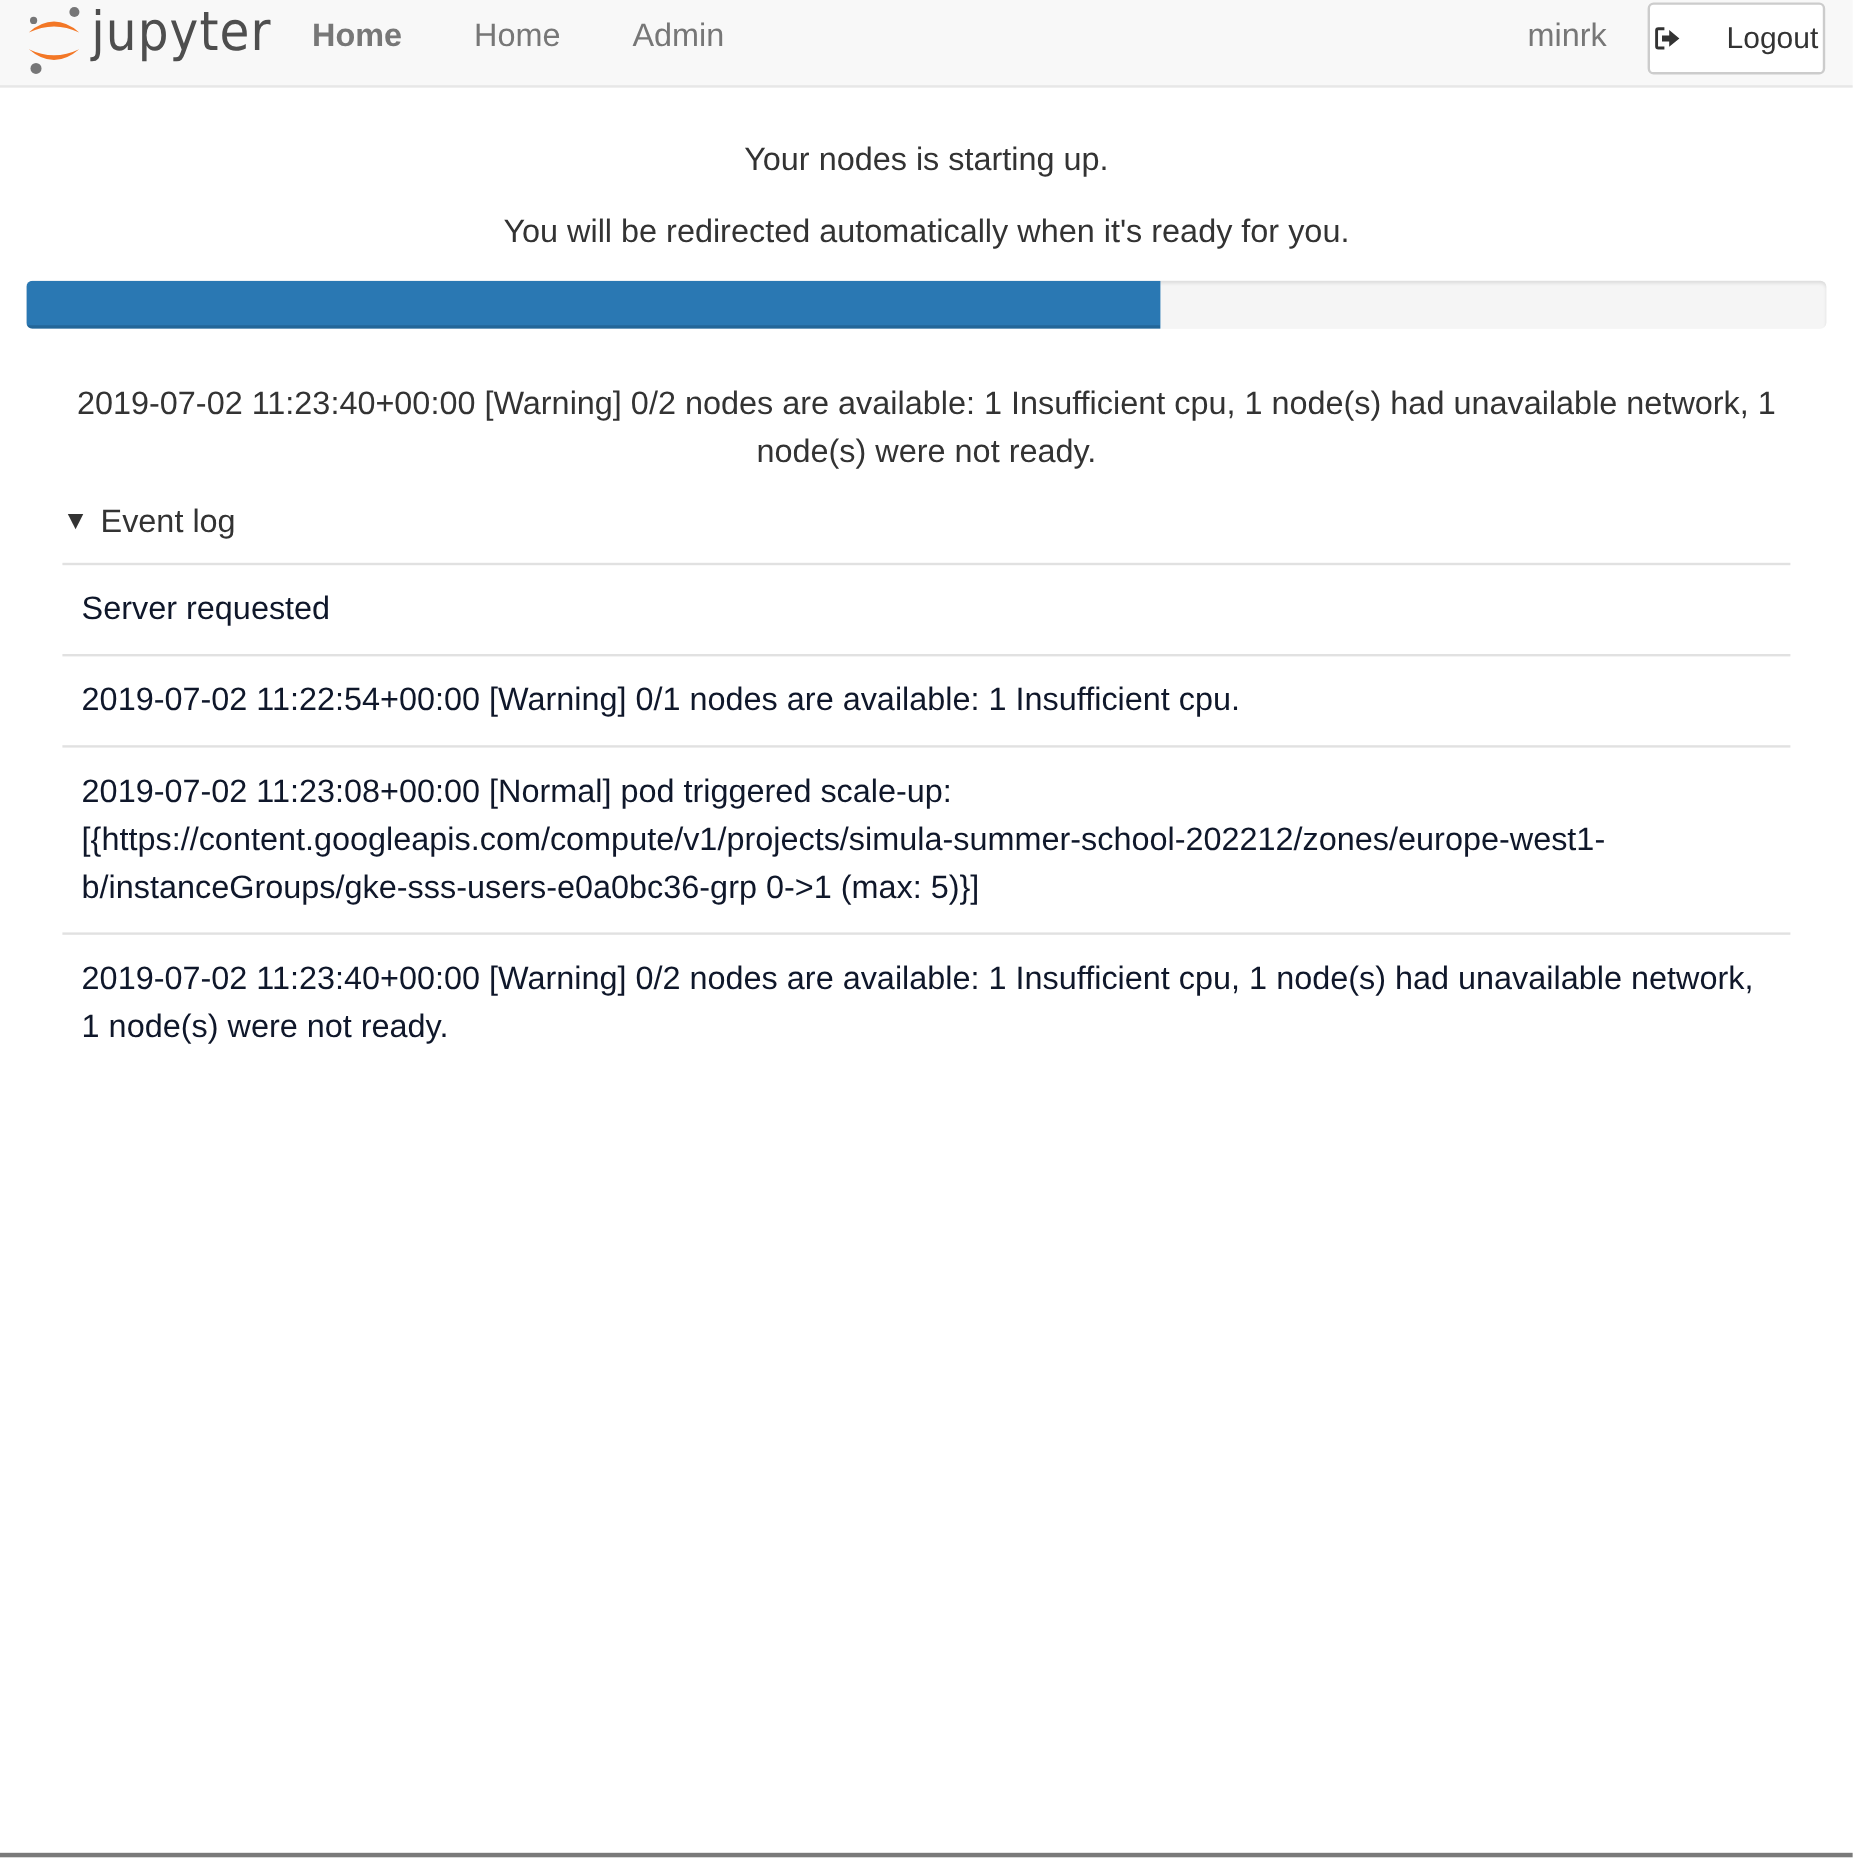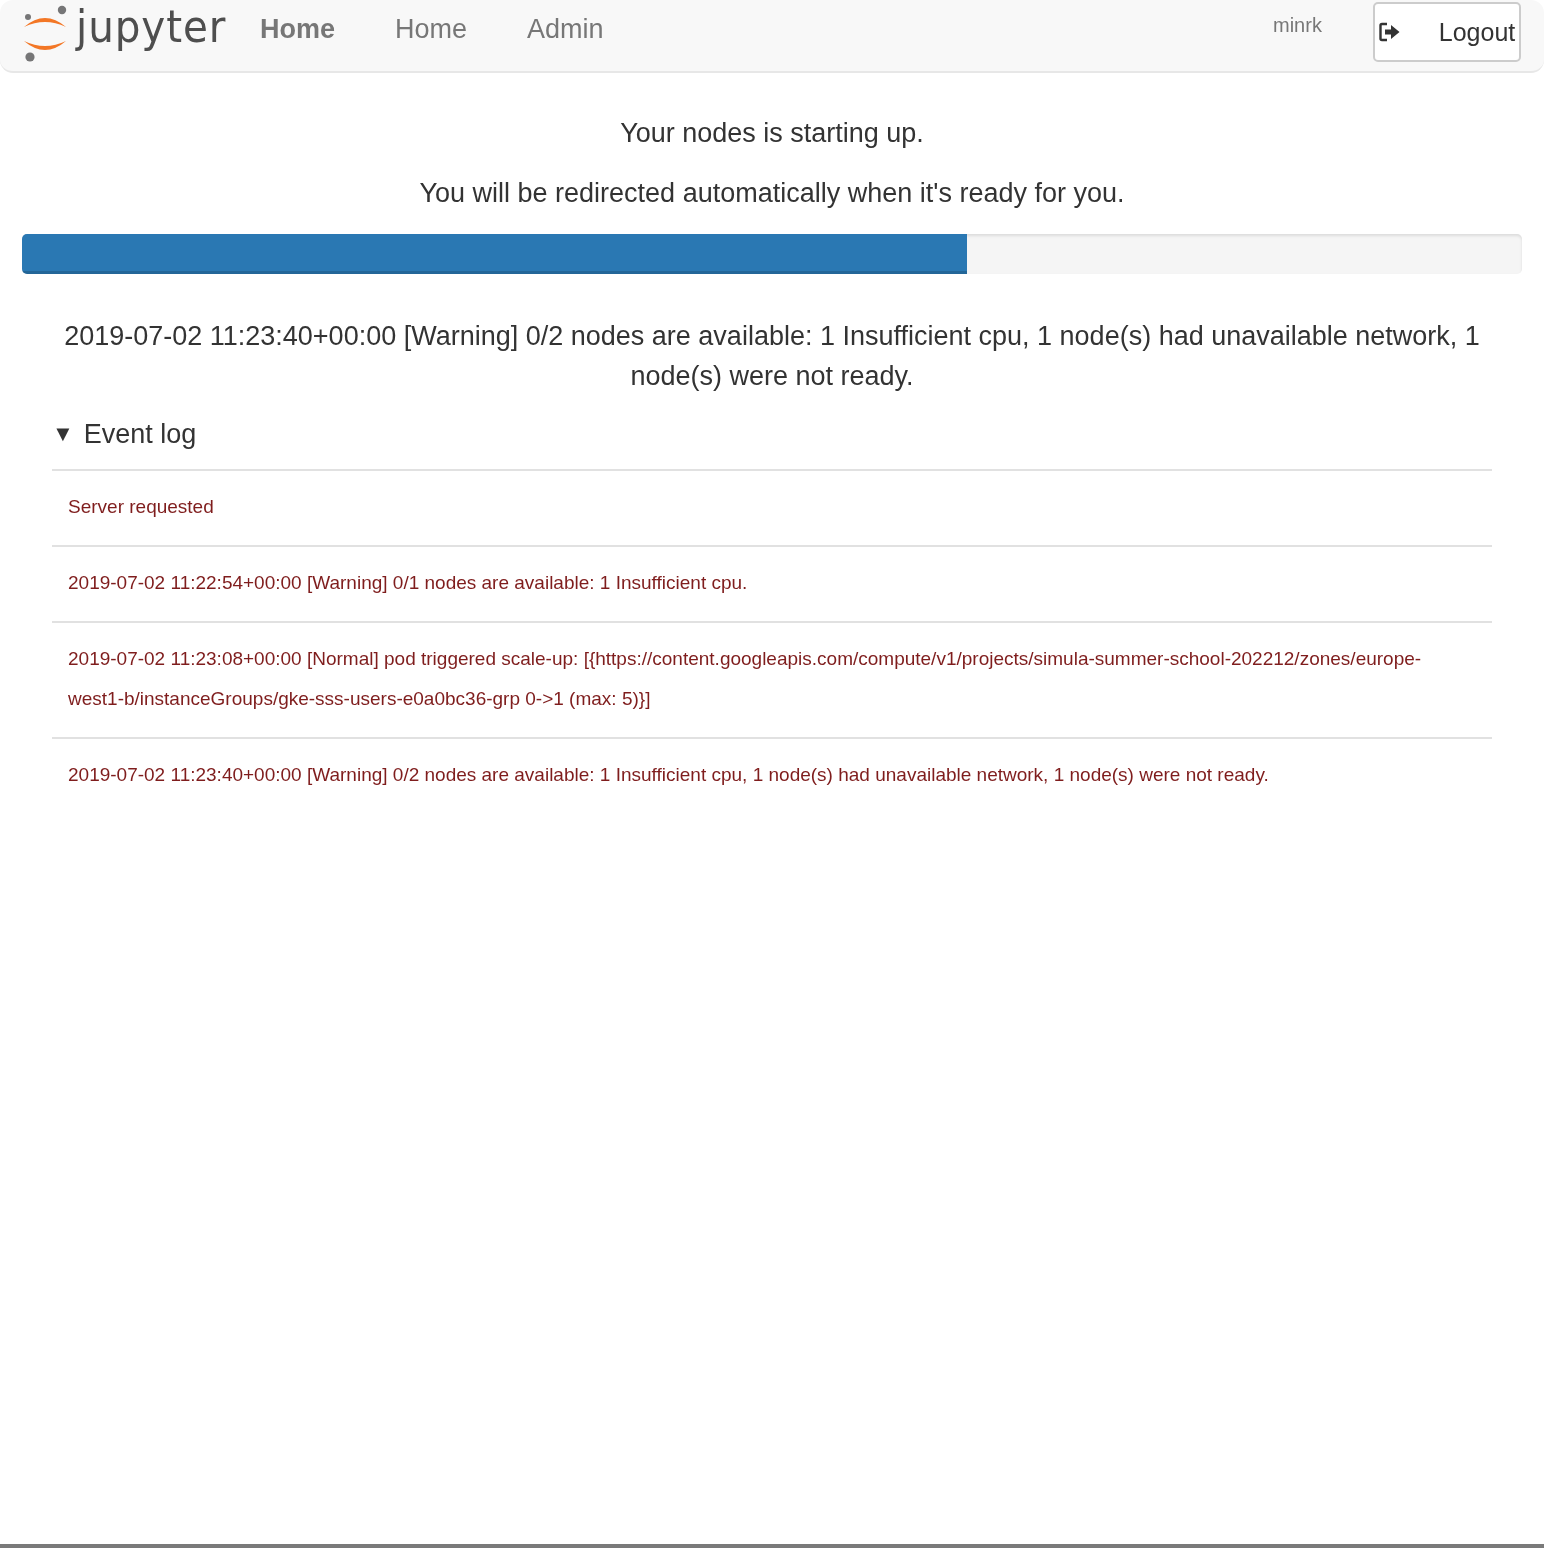--- a/index.html
+++ b/index.html
@@ -9,21 +9,20 @@
       font-family: "Liberation Sans", "DejaVu Sans", sans-serif;
       color: #333333;
       overflow: hidden;
       position: relative;
     }
     .navbar {
       position: absolute; left: 0; top: 0;
       width: 1544px; height: 73px;
       background: #f8f8f8;
       border-bottom: 2px solid #e7e7e7;
-      border-radius: 13px;
     }
     .brand {
       position: absolute; left: 18px; top: 2px;
       height: 62px; display: flex; align-items: center;
     }
     .brand .logo-mark { width: 50px; height: 60px; }
     .brand .wordmark {
       font-size: 45px; color: #4e4e4e; letter-spacing: 1px;
       margin-left: 8px; margin-top: -14px;
       font-family: "DejaVu Sans", sans-serif;
@@ -34,21 +33,21 @@
       position: absolute; top: 14px;
       font-size: 27px; color: #777777;
       text-decoration: none;
       cursor: pointer;
     }
     .nav-home { left: 260px; font-weight: bold; }
     .nav-token { left: 395px; }
     .nav-admin { left: 527px; }
     .nav-user {
       position: absolute; left: 1273px; top: 14px;
-      font-size: 20px; color: #777777;
+      font-size: 27px; color: #777777;
     }
     .logout-btn {
       position: absolute; left: 1373px; top: 2px;
       width: 148px; height: 60px;
       background: #ffffff;
       border: 2px solid #cccccc;
       border-radius: 5px;
       display: flex; align-items: center; justify-content: center;
       font-size: 25px; color: #333333;
       cursor: pointer;
@@ -96,21 +95,21 @@
     .event-log-summary .triangle {
       font-size: 22px; margin-right: 10px; color: #333;
     }
     .log-list {
       list-style: none;
       margin-top: 15px;
       border-top: 2px solid #e1e1e1;
     }
     .log-item {
       padding: 16px 16px 18px 16px;
-      font-size: 19px; line-height: 40px; color: #7f1d1d;
+      font-size: 27px; line-height: 40px; color: #0f172a;
       border-bottom: 2px solid #e1e1e1;
     }
     .log-item:last-child { border-bottom: none; }
 
     .bottom-edge {
       position: absolute; left: 0; top: 1544px;
       width: 1544px; height: 4px; background: #7a7a7a;
     }
   </style>
 </head>

